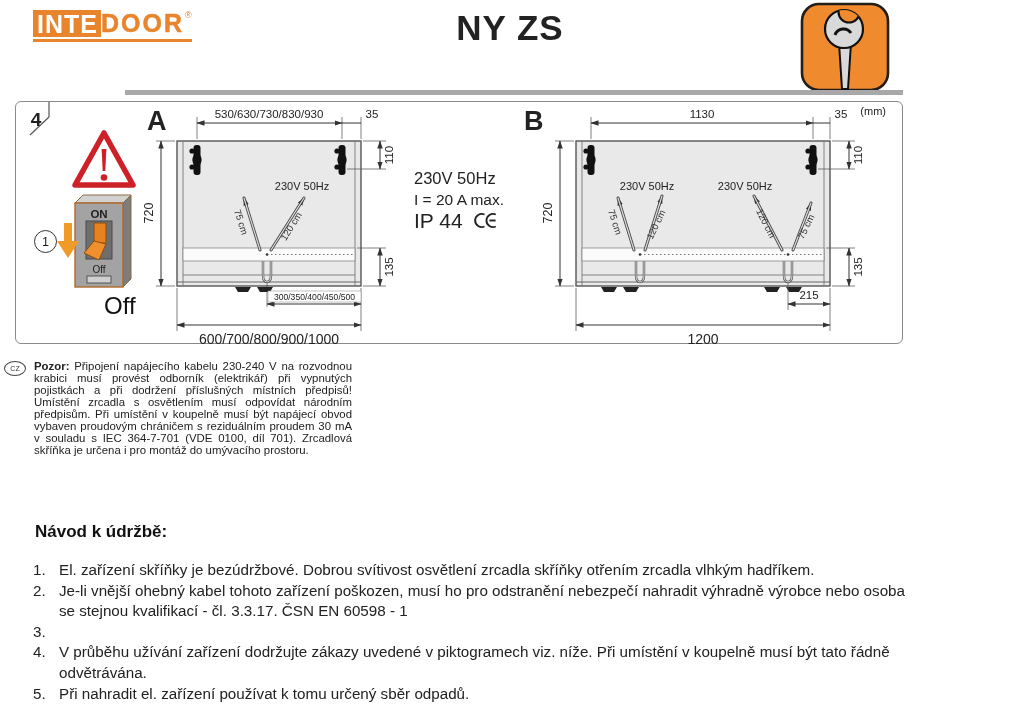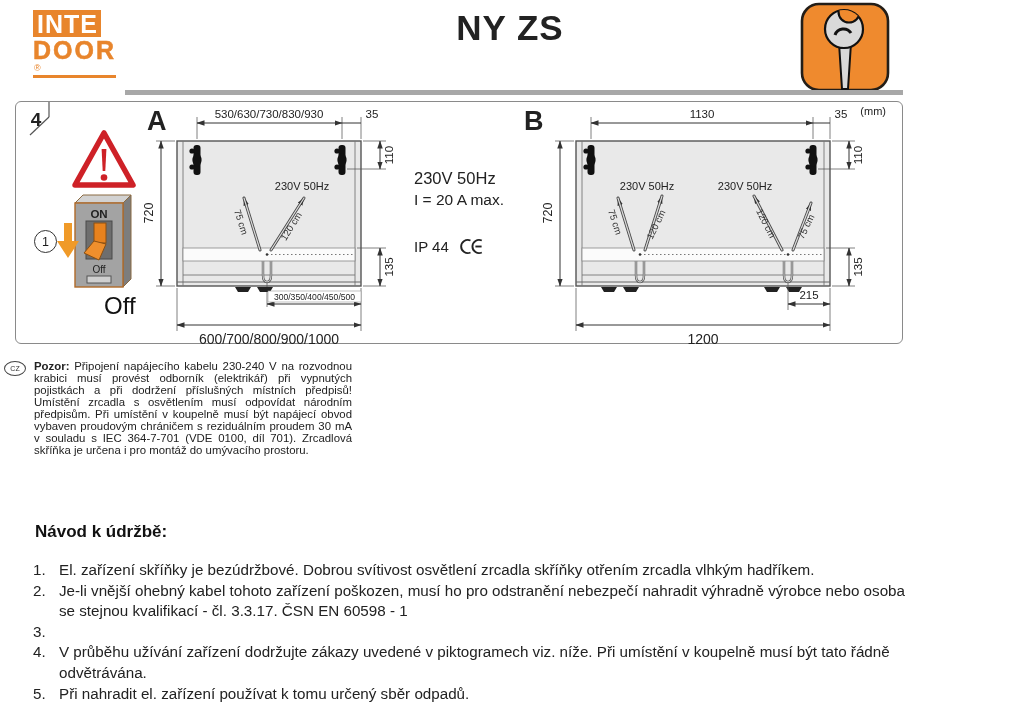--- a/index.html
+++ b/index.html
@@ -1,21 +1,21 @@
 <!DOCTYPE html>
 <html><head>
 <meta charset="utf-8">
 <style>
   html,body{margin:0;padding:0;background:#fff;}
   body{font-family:"Liberation Sans",sans-serif;color:#1c1c1c;}
   #page{position:relative;width:1020px;height:716px;background:#ffffff;overflow:hidden;}
 
   
   .logo{position:absolute;left:33px;top:10px;display:flex;align-items:flex-start;
-        border-bottom:3px solid #e8852c;padding-bottom:2px;flex-direction:column;}
+        border-bottom:3px solid #e8852c;padding-bottom:2px;}
   .logo-inte{background:#e8852c;color:#ffffff;font-weight:bold;font-size:25px;
              letter-spacing:1px;padding:1px 3px 0 4px;line-height:26px;}
   .logo-door{color:#e8852c;font-weight:bold;font-size:25px;letter-spacing:2px;line-height:26px;
              -webkit-text-stroke:.5px #e8852c;}
   .logo-reg{color:#e8852c;font-size:9px;margin-left:1px;}
   .title{position:absolute;left:0;right:0;top:8px;text-align:center;
          font-size:35px;font-weight:bold;letter-spacing:1px;color:#222;}
 
   
   .topbar{position:absolute;left:125px;top:90px;width:778px;height:5px;background:#a8a8a8;}
@@ -26,21 +26,21 @@
   .units{position:absolute;right:16px;top:3px;font-size:11px;color:#222;}
 
   .off-caption{position:absolute;left:88px;top:190px;font-size:24px;color:#111;}
   .step-circle{position:absolute;left:18px;top:128px;width:21px;height:21px;border:1.6px solid #333;
                border-radius:50%;font-size:12.5px;display:flex;align-items:center;justify-content:center;}
 
   
   .specs{position:absolute;left:398px;top:66px;line-height:21px;color:#222;}
   .specs .s1{font-size:16.5px;}
   .specs .s2{font-size:15.5px;}
-  .specs .s3{font-size:15px;display:flex;align-items:center;gap:10px;margin-top:26px;}
+  .specs .s3{font-size:21px;display:flex;align-items:center;gap:10px;}
 
   
   .cz-block{position:absolute;left:4px;top:360px;width:348px;padding-left:30px;box-sizing:border-box;
             font-size:11.4px;line-height:12px;text-align:justify;color:#222;}
   .cz-badge{position:absolute;left:0;top:1px;width:20px;height:13px;border:1px solid #444;border-radius:50%;
             font-size:7px;display:flex;align-items:center;justify-content:center;color:#333;}
   .cz-lead{font-weight:bold;}
 
   
   .m-head{position:absolute;left:35px;top:522px;font-size:17px;font-weight:bold;color:#111;}

